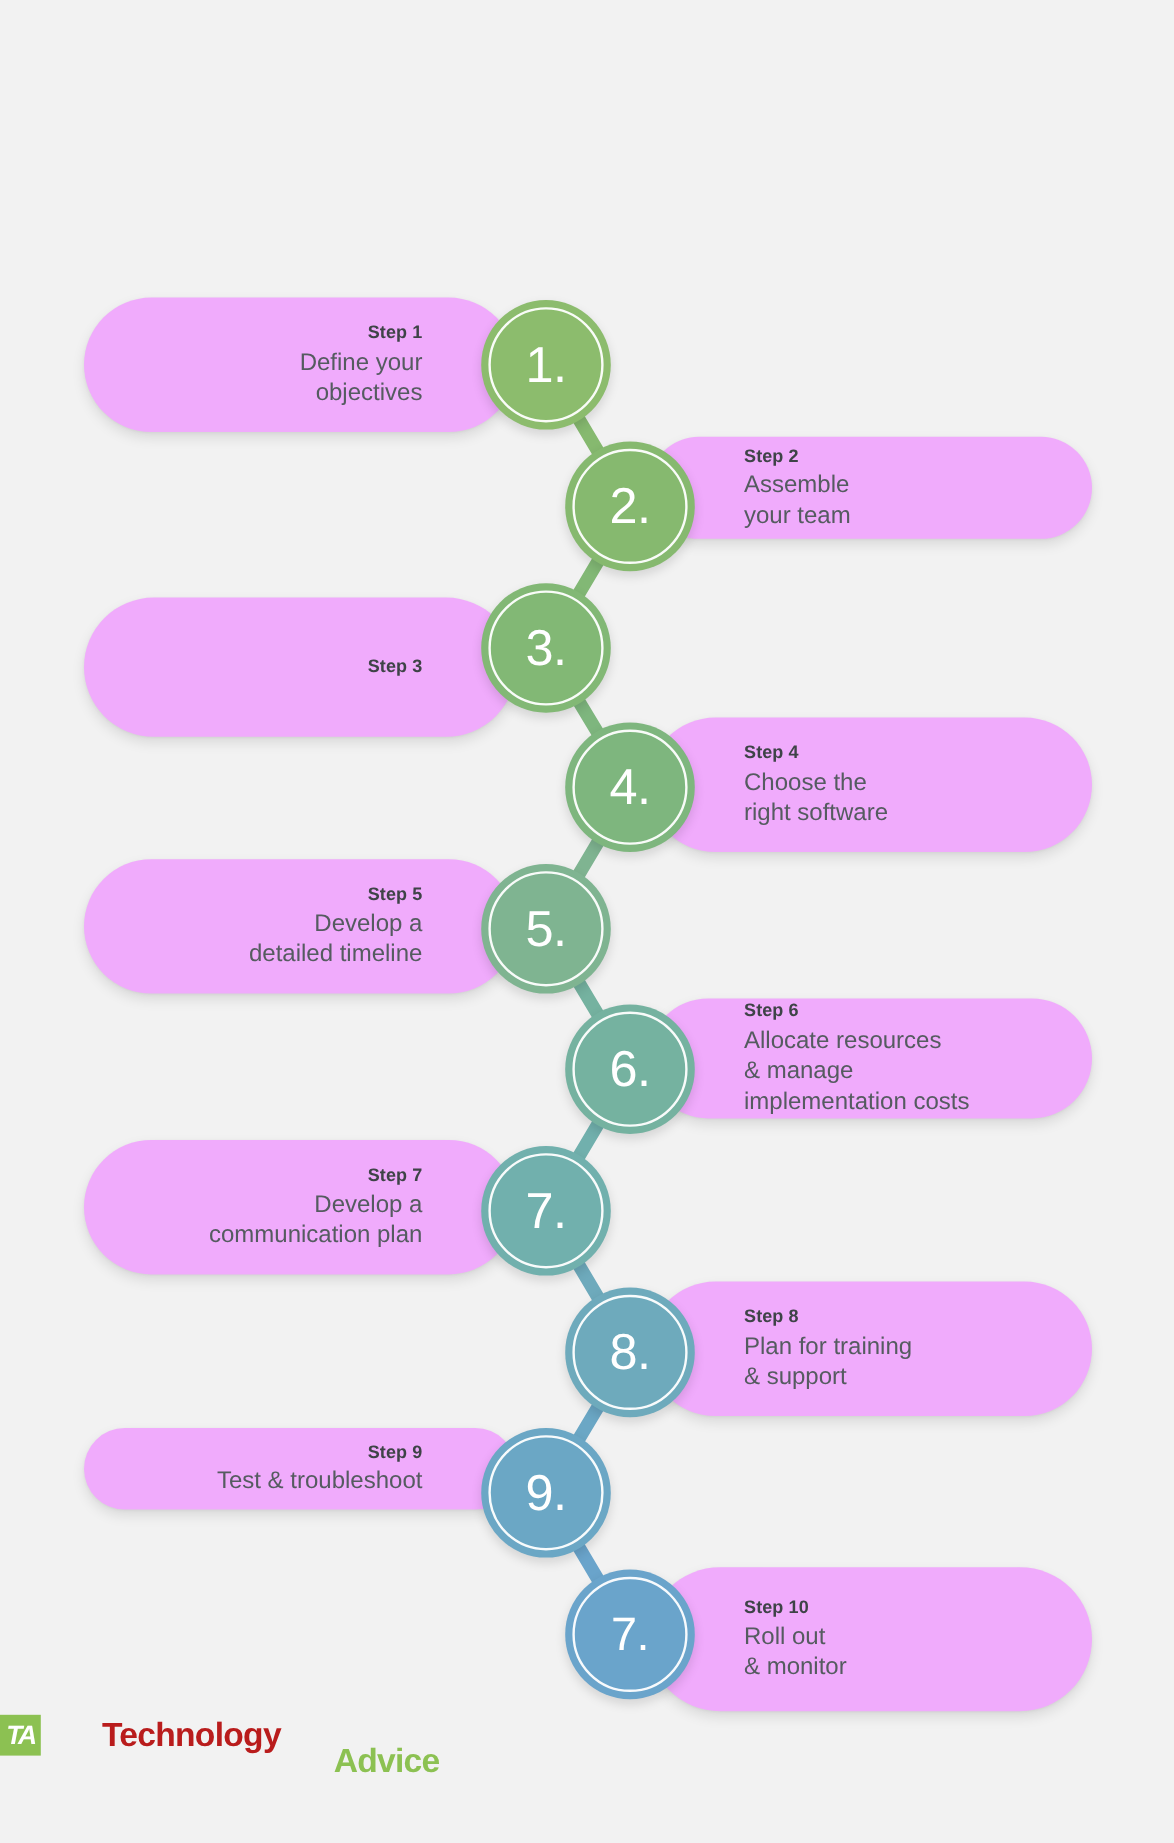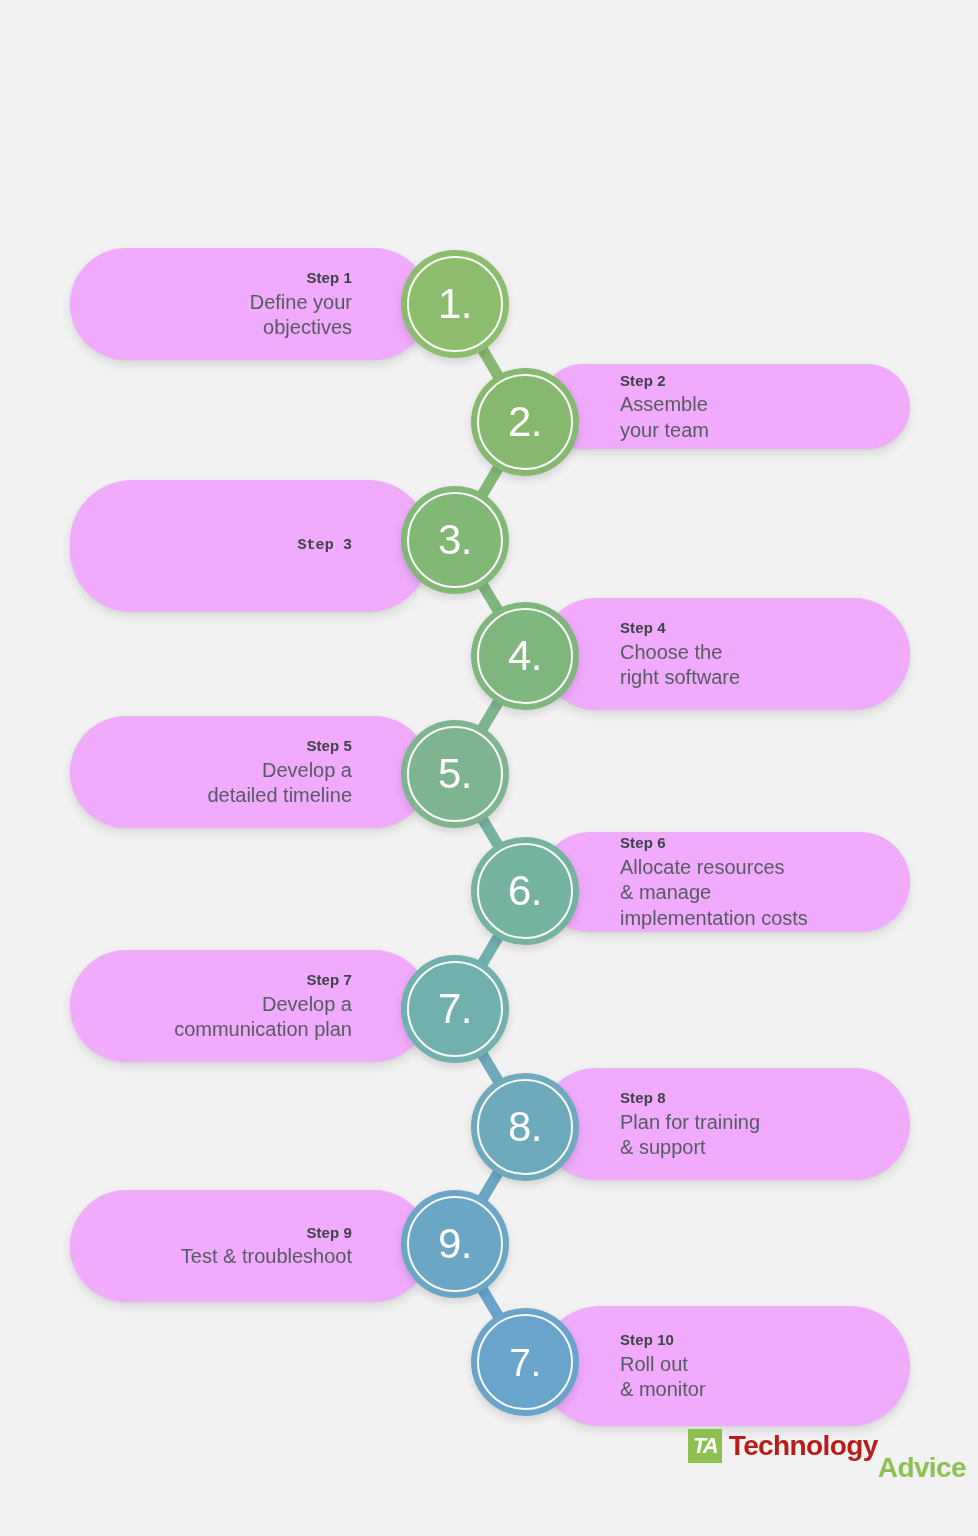--- a/index.html
+++ b/index.html
@@ -97,21 +97,21 @@
     line-height:1;
     letter-spacing:-0.5px;
     z-index:2;
   }
   .circle-num.ten { font-size:39px; }
 
   
   .logo {
     position:absolute;
     left:0; bottom:52px; width:966px;
-    display:flex; align-items:center; justify-content:flex-end;
+    display:flex; align-items:center; justify-content:flex-start;gap:44px;
   }
   .logo-mark {
     width:34px; height:34px;
     background:#8cc152;
     display:flex; align-items:center; justify-content:center;
     margin-right:7px;
     position:relative;
   }
   .logo-mark-text {
     color:#ffffff;
@@ -154,21 +154,21 @@
         <div class="card right" style="top: 364px; height: 85px;">
           <div class="step-label">Step 2</div>
           <div class="step-text">Assemble
 your team</div>
         </div>
         <div class="circle" style="left: 471px; top: 368px; background: rgb(134, 185, 111);">
           <span class="circle-num">2.</span>
         </div>
       </div>
       <div class="step">
-        <div class="card left" style="top: 480px; height: 132px; font-family: Liberation Mono, monospace;">
+        <div class="card left" style="top: 498px; height: 116px;">
           <div class="step-label">Step 3</div>
         </div>
         <div class="circle" style="left: 401px; top: 486px; background: rgb(130, 184, 117);">
           <span class="circle-num">3.</span>
         </div>
       </div>
       <div class="step">
         <div class="card right" style="top: 598px; height: 112px;">
           <div class="step-label">Step 4</div>
           <div class="step-text">Choose the
@@ -213,21 +213,21 @@
         <div class="card right" style="top: 1068px; height: 112px;">
           <div class="step-label">Step 8</div>
           <div class="step-text">Plan for training
 &amp; support</div>
         </div>
         <div class="circle" style="left: 471px; top: 1073px; background: rgb(110, 170, 188);">
           <span class="circle-num">8.</span>
         </div>
       </div>
       <div class="step">
-        <div class="card left" style="top: 1190px; height: 112px;">
+        <div class="card left" style="top: 1190px; height: 68px;">
           <div class="step-label">Step 9</div>
           <div class="step-text">Test &amp; troubleshoot</div>
         </div>
         <div class="circle" style="left: 401px; top: 1190px; background: rgb(107, 167, 197);">
           <span class="circle-num">9.</span>
         </div>
       </div>
       <div class="step">
         <div class="card right" style="top: 1306px; height: 120px;">
           <div class="step-label">Step 10</div>

